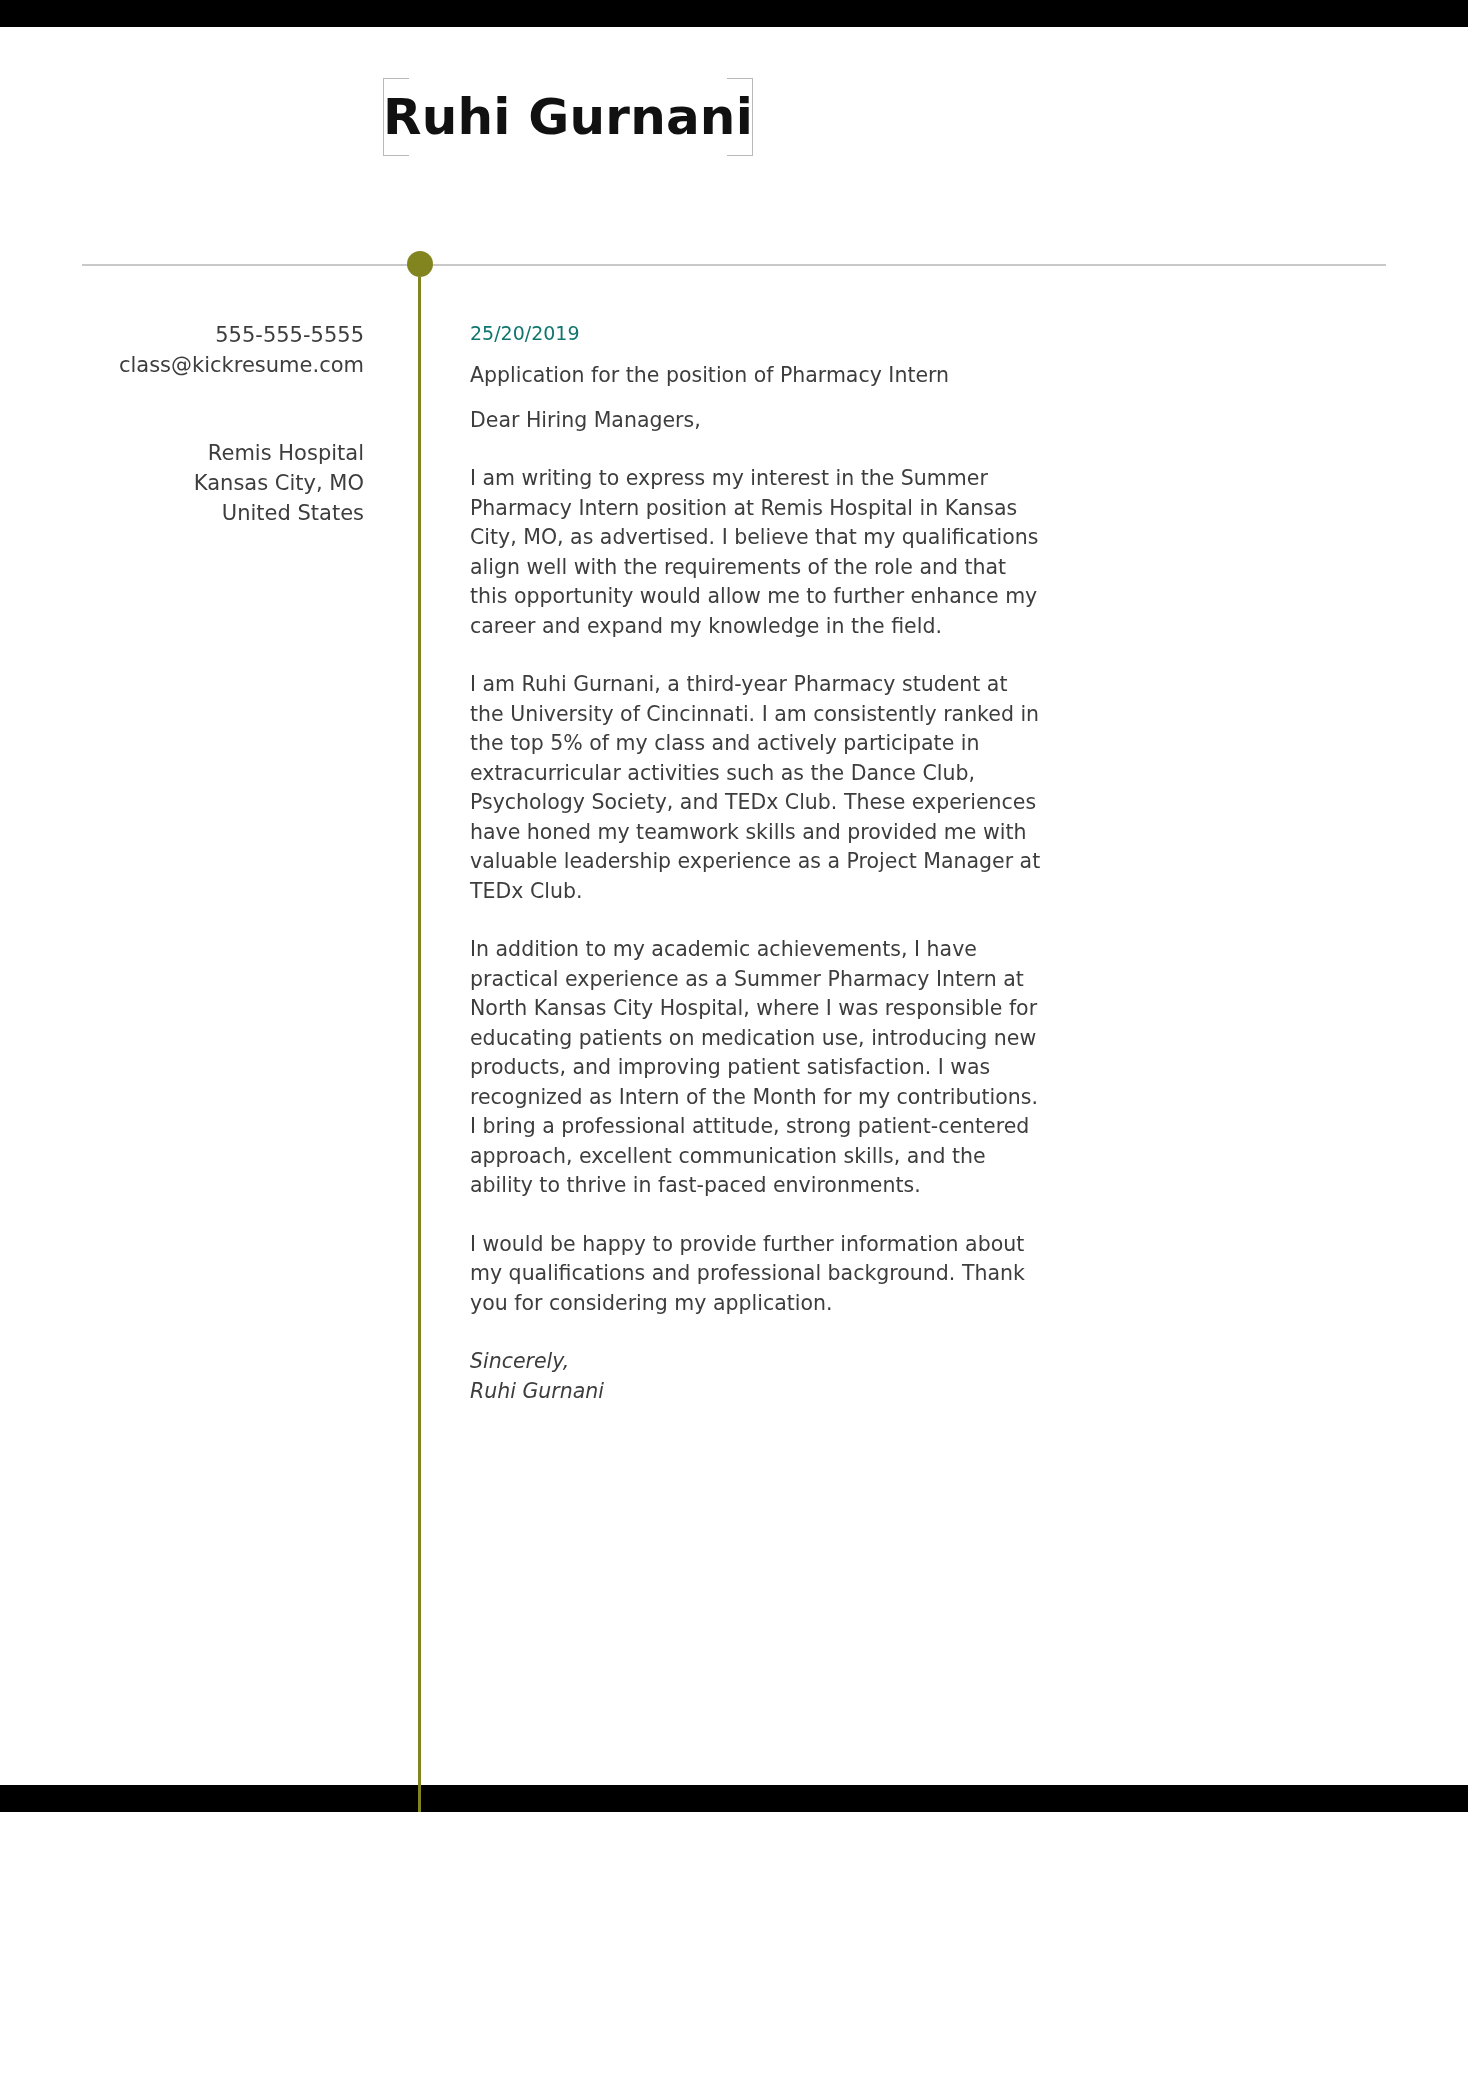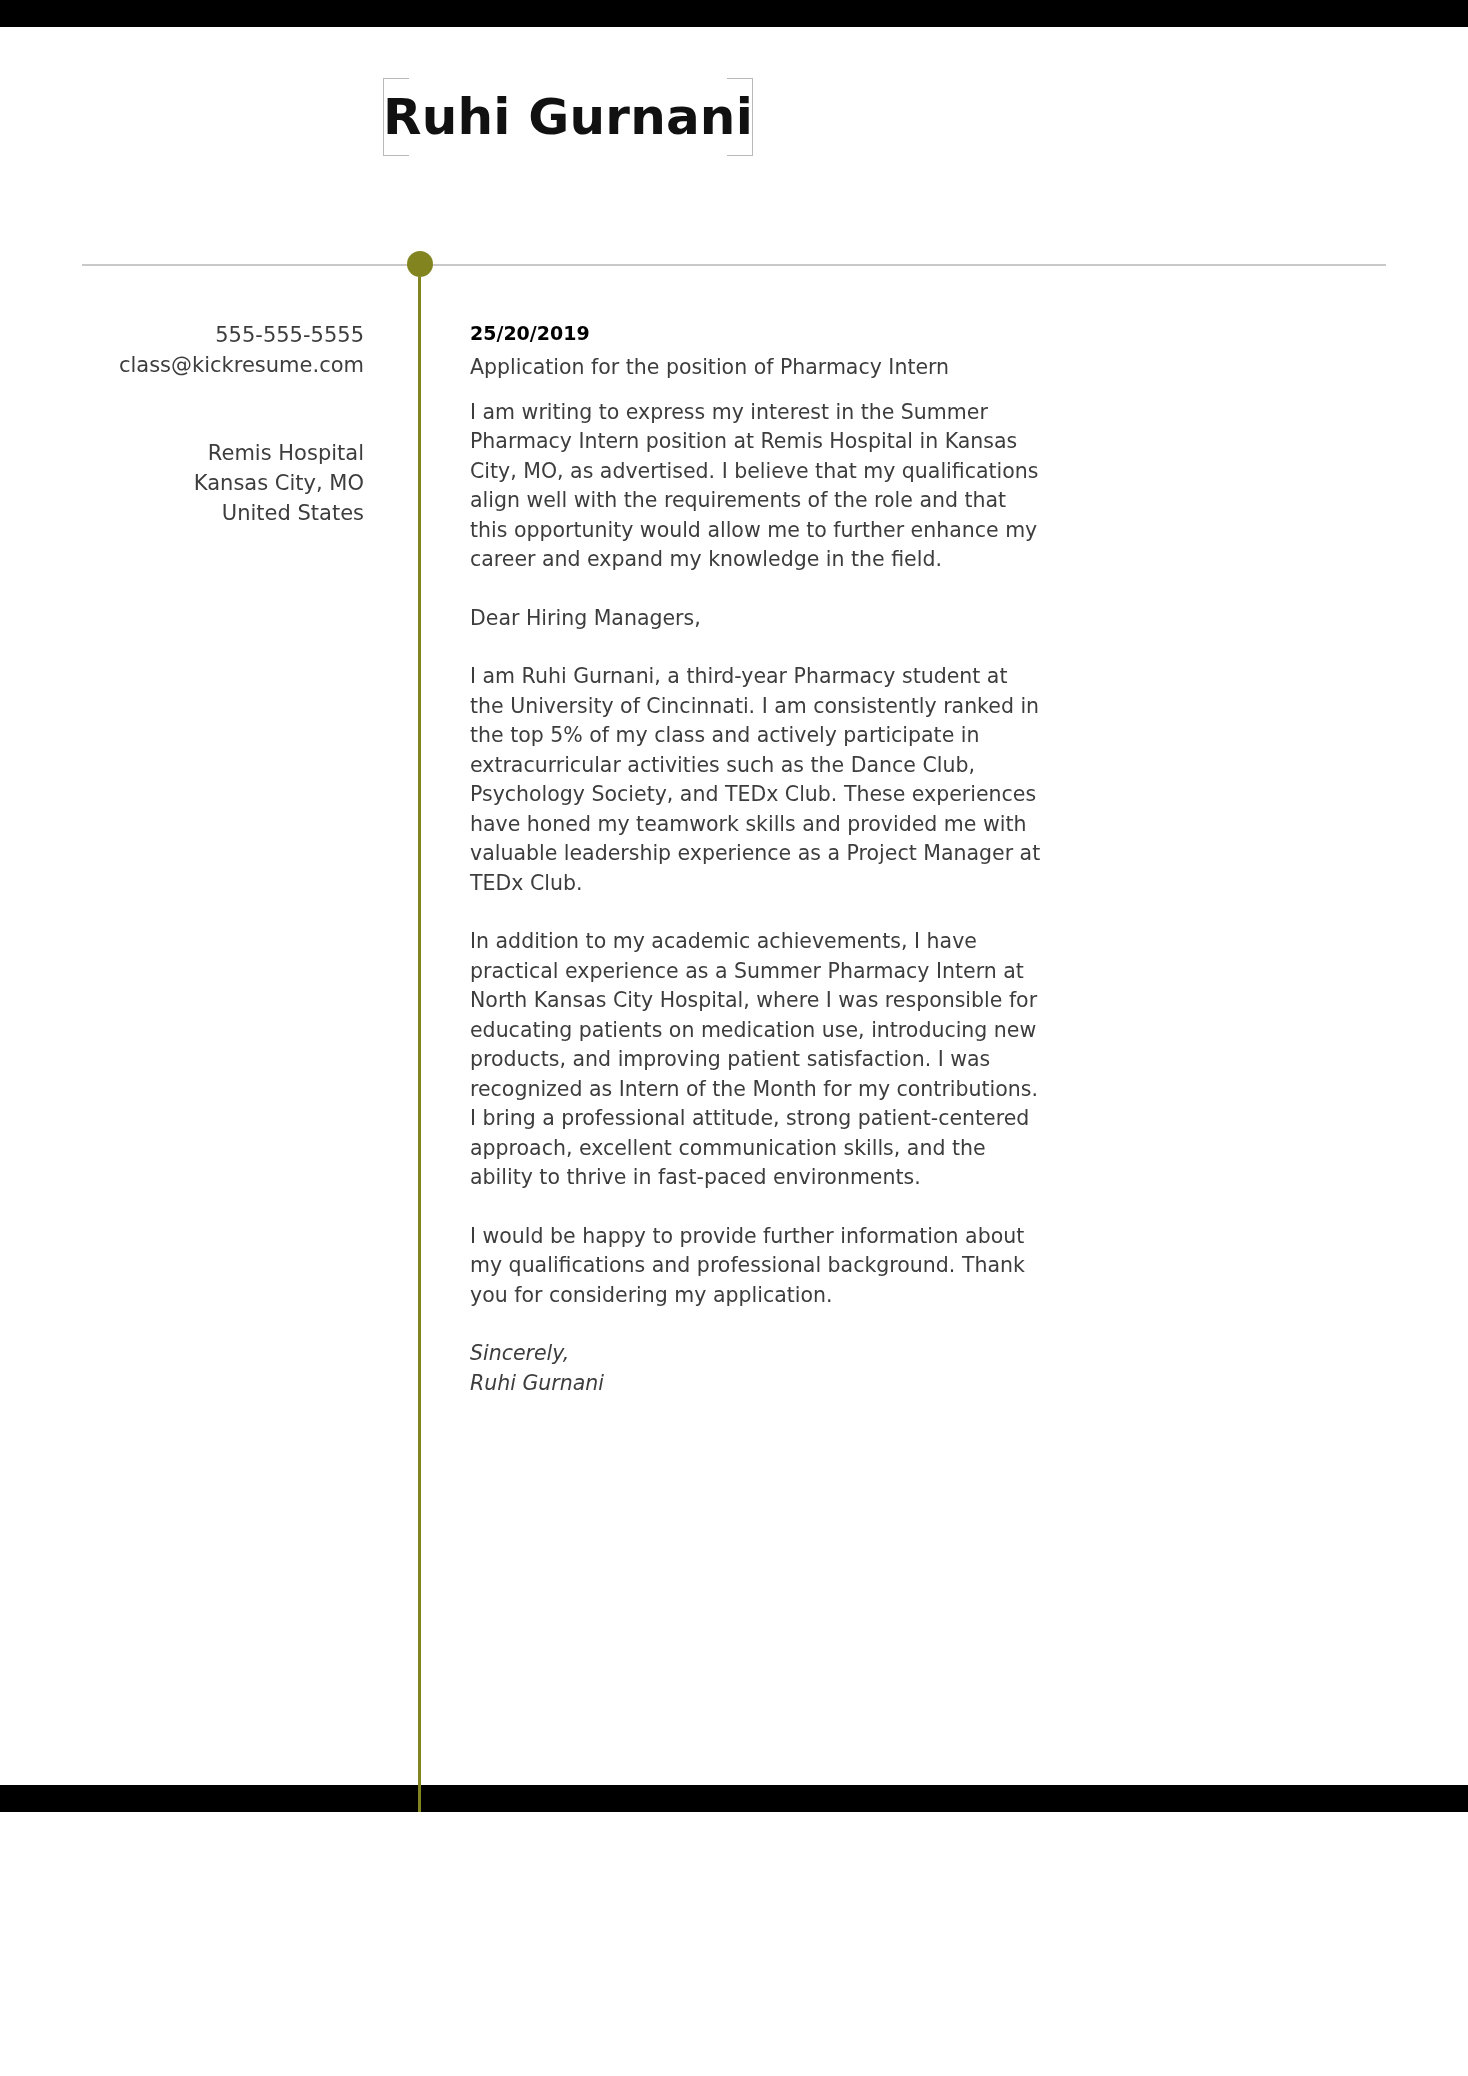--- a/index.html
+++ b/index.html
@@ -126,25 +126,25 @@
     position: absolute;
     left: 470px;
     top: 320px;
     width: 572px;
     color: #3d3d3d;
     font-size: 20.5px;
     line-height: 29.5px;
     font-family: "DejaVu Sans", sans-serif;
   }
   .letter .date {
-    font-weight: 700;
+    font-weight: 400;
     font-size: 19px;
     line-height: 26px;
-    color: #000000;
-    margin-bottom: 7px;
+    color: #0f766e;
+    margin-bottom: 15px;
   }
   .letter .subject {
     margin-bottom: 0;
   }
   .letter p {
     margin: 0 0 29px 0;
   }
   .letter .gap { height: 15px; }
   .sign-line { white-space: nowrap; font-style: italic; }
 </style>
@@ -178,22 +178,22 @@
       <div class="line">Remis Hospital</div>
       <div class="line">Kansas City, MO</div>
       <div class="line">United States</div>
     </div>
   </div>
 
   <div class="letter">
     <div class="date">25/20/2019</div>
     <div class="subject">Application for the position of Pharmacy Intern</div>
     <div class="gap"></div>
+    <p>Dear Hiring Managers,</p>
     <p>I am writing to express my interest in the Summer Pharmacy Intern position at Remis Hospital in Kansas City, MO, as advertised. I believe that my qualifications align well with the requirements of the role and that this opportunity would allow me to further enhance my career and expand my knowledge in the field.</p>
-    <p>Dear Hiring Managers,</p>
     <p>I am Ruhi Gurnani, a third-year Pharmacy student at the University of Cincinnati. I am consistently ranked in the top 5% of my class and actively participate in extracurricular activities such as the Dance Club, Psychology Society, and TEDx Club. These experiences have honed my teamwork skills and provided me with valuable leadership experience as a Project Manager at TEDx Club.</p>
     <p>In addition to my academic achievements, I have practical experience as a Summer Pharmacy Intern at North Kansas City Hospital, where I was responsible for educating patients on medication use, introducing new products, and improving patient satisfaction. I was recognized as Intern of the Month for my contributions. I bring a professional attitude, strong patient-centered approach, excellent communication skills, and the ability to thrive in fast-paced environments.</p>
     <p>I would be happy to provide further information about my qualifications and professional background. Thank you for considering my application.</p>
     <div class="sign-line">Sincerely,</div>
     <div class="sign-line">Ruhi Gurnani</div>
   </div>
 
 </div>
 
 </body></html>

